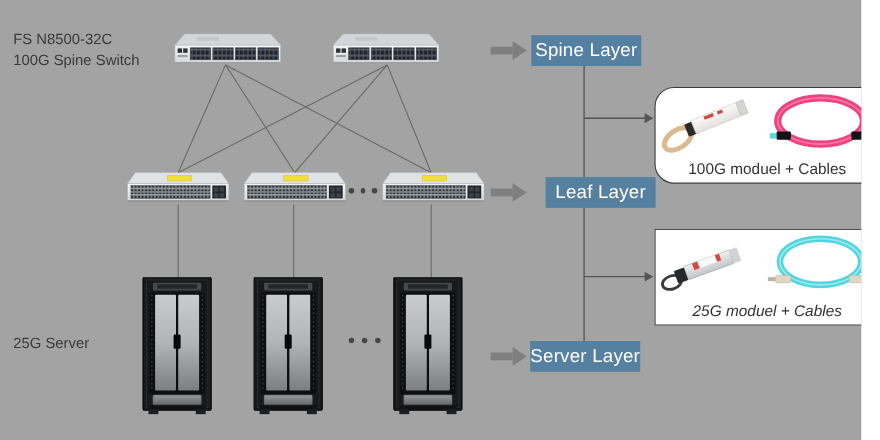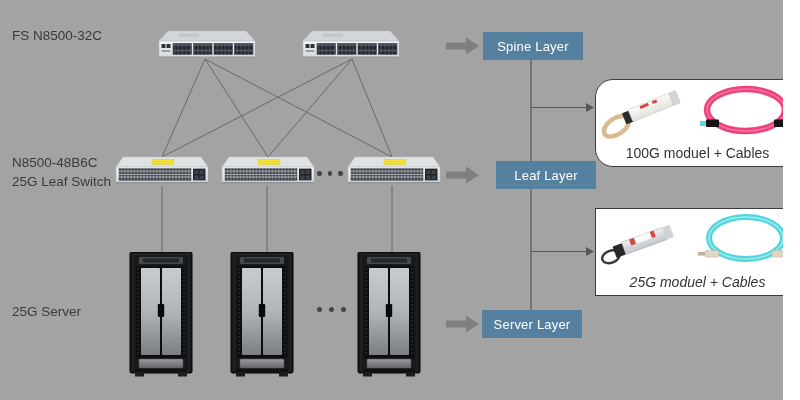--- a/index.html
+++ b/index.html
@@ -3,21 +3,21 @@
 <meta charset="utf-8">
 <style>
   html,body{margin:0;padding:0;background:#fff;}
   body{font-family:"Liberation Sans",sans-serif;}
   .canvas{position:relative;width:783px;height:400px;background:#a3a3a3;overflow:hidden;}
   .wires{position:absolute;left:0;top:0;z-index:1;}
   .dev{position:absolute;z-index:2;}
   .side-label{position:absolute;z-index:2;font-size:13.5px;color:var(--c-label_text,#3a3a3a);line-height:19px;white-space:nowrap;}
   .layer-box{position:absolute;z-index:3;width:100px;height:28px;background:var(--c-layer_box,#55809f);
     color:var(--c-layer_text,#ffffff);display:flex;align-items:center;justify-content:center;
-    font-size:13px;letter-spacing:.2px;}
+    font-size:17px;letter-spacing:.2px;}
   .module-box{position:absolute;z-index:3;width:203px;height:86px;background:#ffffff;
     border:1px solid var(--c-module_border,#3d3d3d);}
   .module-art{position:absolute;left:4px;top:4px;}
   .module-caption{position:absolute;left:0;right:0;bottom:5px;text-align:center;font-size:14px;color:#333;}
   .dots{position:absolute;z-index:2;display:flex;align-items:center;}
   .dots .dot{border-radius:50%;background:#454545;}
   .dots-leaf .dot{width:4.5px;height:4.5px;margin-right:6px;}
   .dots-server .dot{width:5px;height:5px;margin-right:7px;}
   .hidden-defs{position:absolute;width:0;height:0;overflow:hidden;}
 </style>
@@ -136,24 +136,21 @@
       <polygon points="466,166.5 479,175 466,183.5"></polygon>
     </g>
     <g fill="var(--c-block_arrow,#7f7f7f)">
       <rect x="446" y="320.5" width="20" height="7"></rect>
       <polygon points="466,315.5 479,324 466,332.5"></polygon>
     </g>
   </svg>
 
   <div class="side-label" style="left:12px;top:26px;">
     <div>FS N8500-32C</div>
-  </div>
-  <div class="side-label" style="left:12px;top:153px;">
-    <div>N8500-48B6C</div>
-    <div>25G Leaf Switch</div>
+    <div>100G Spine Switch</div>
   </div>
   <div class="side-label" style="left:12px;top:302px;">
     <div>25G Server</div>
   </div>
 
   <svg class="dev" style="left:155px;top:29px;" width="104" height="32">
       <use href="#sym-spine"></use>
     </svg>
   <svg class="dev" style="left:299px;top:29px;" width="104" height="32">
       <use href="#sym-spine"></use>

